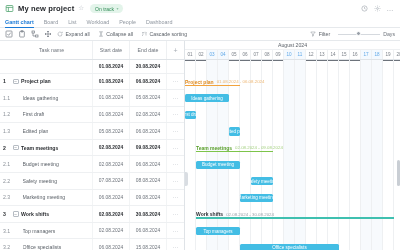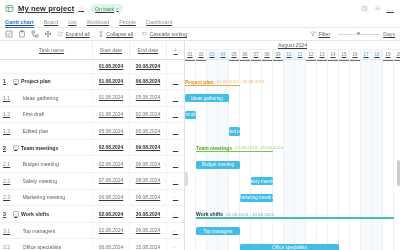--- a/index.html
+++ b/index.html
@@ -4,21 +4,21 @@
 <style>
   * { box-sizing: border-box; margin: 0; padding: 0; }
   html, body {
     width: 400px; height: 250px;
     font-family: "Liberation Sans", sans-serif;
     font-size: 5.2px;
     color: #37393d;
     background: #ffffff;
     overflow: hidden;
   }
-  .app { width: 400px; height: 250px; display: flex; flex-direction: column; position: relative; text-decoration: underline; }
+  .app { width: 400px; height: 250px; display: flex; flex-direction: column; position: relative; }
 
   
   .titlebar {
     height: 17px; display: flex; align-items: center; padding: 0 6px 0 5px;
     background: #fff; flex: 0 0 auto;
   }
   .proj-icon { width: 9px; height: 9px; flex: 0 0 auto; color: #4aa06a; }
   .proj-icon svg { display: block; width: 9px; height: 9px; }
   .proj-title { font-size: 7.6px; font-weight: bold; color: #25282c; margin-left: 4px; letter-spacing: .1px; }
   .star { margin-left: 4px; color: #b9bfc6; font-size: 6.5px; line-height: 1; }

